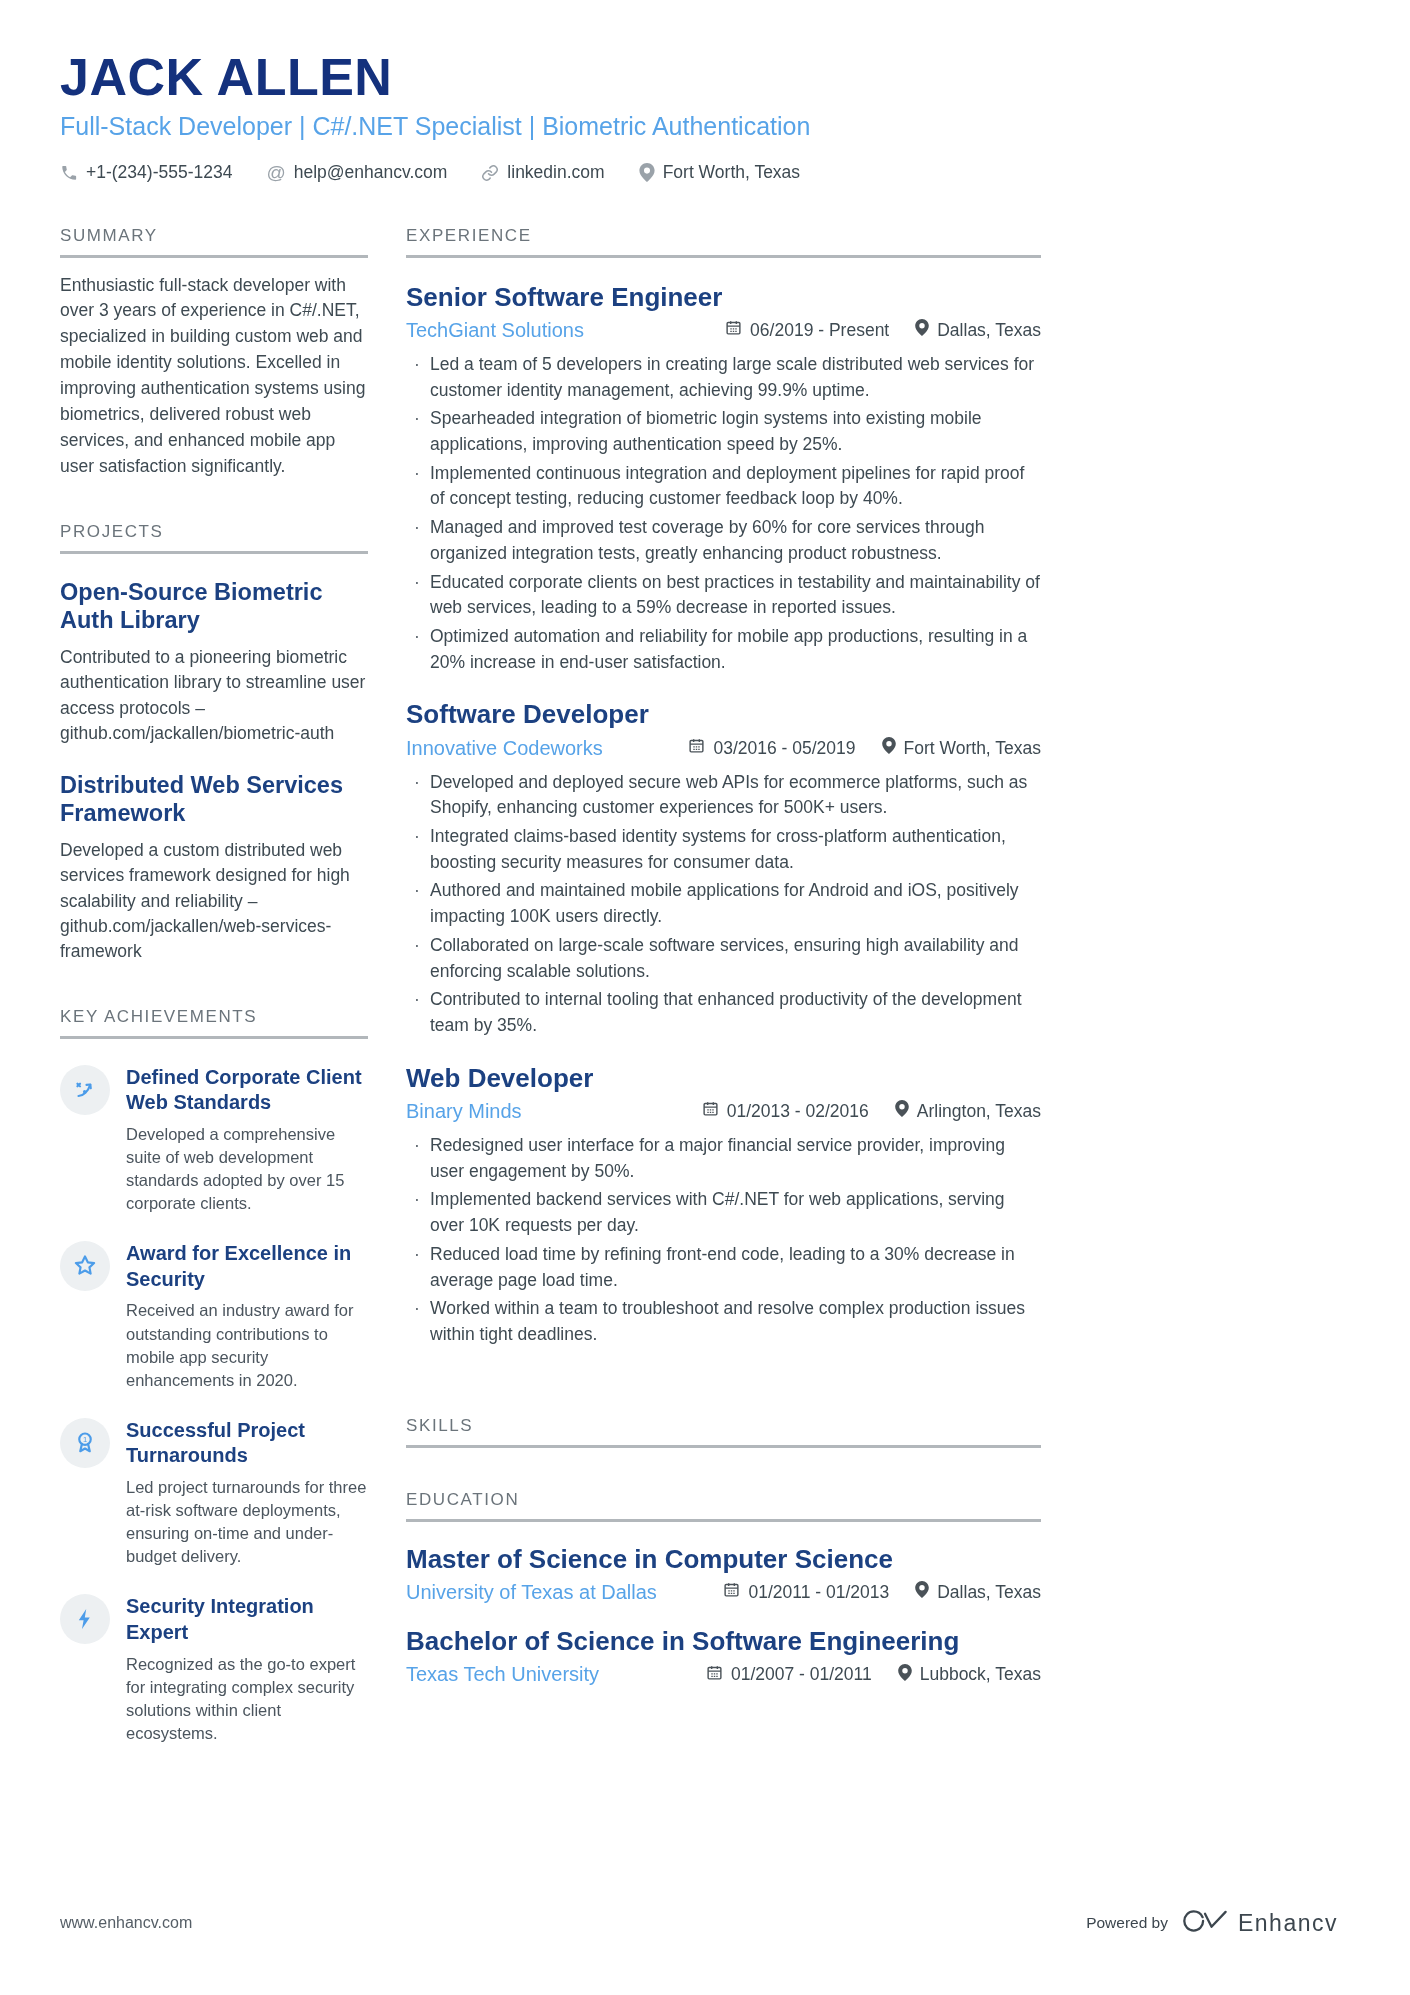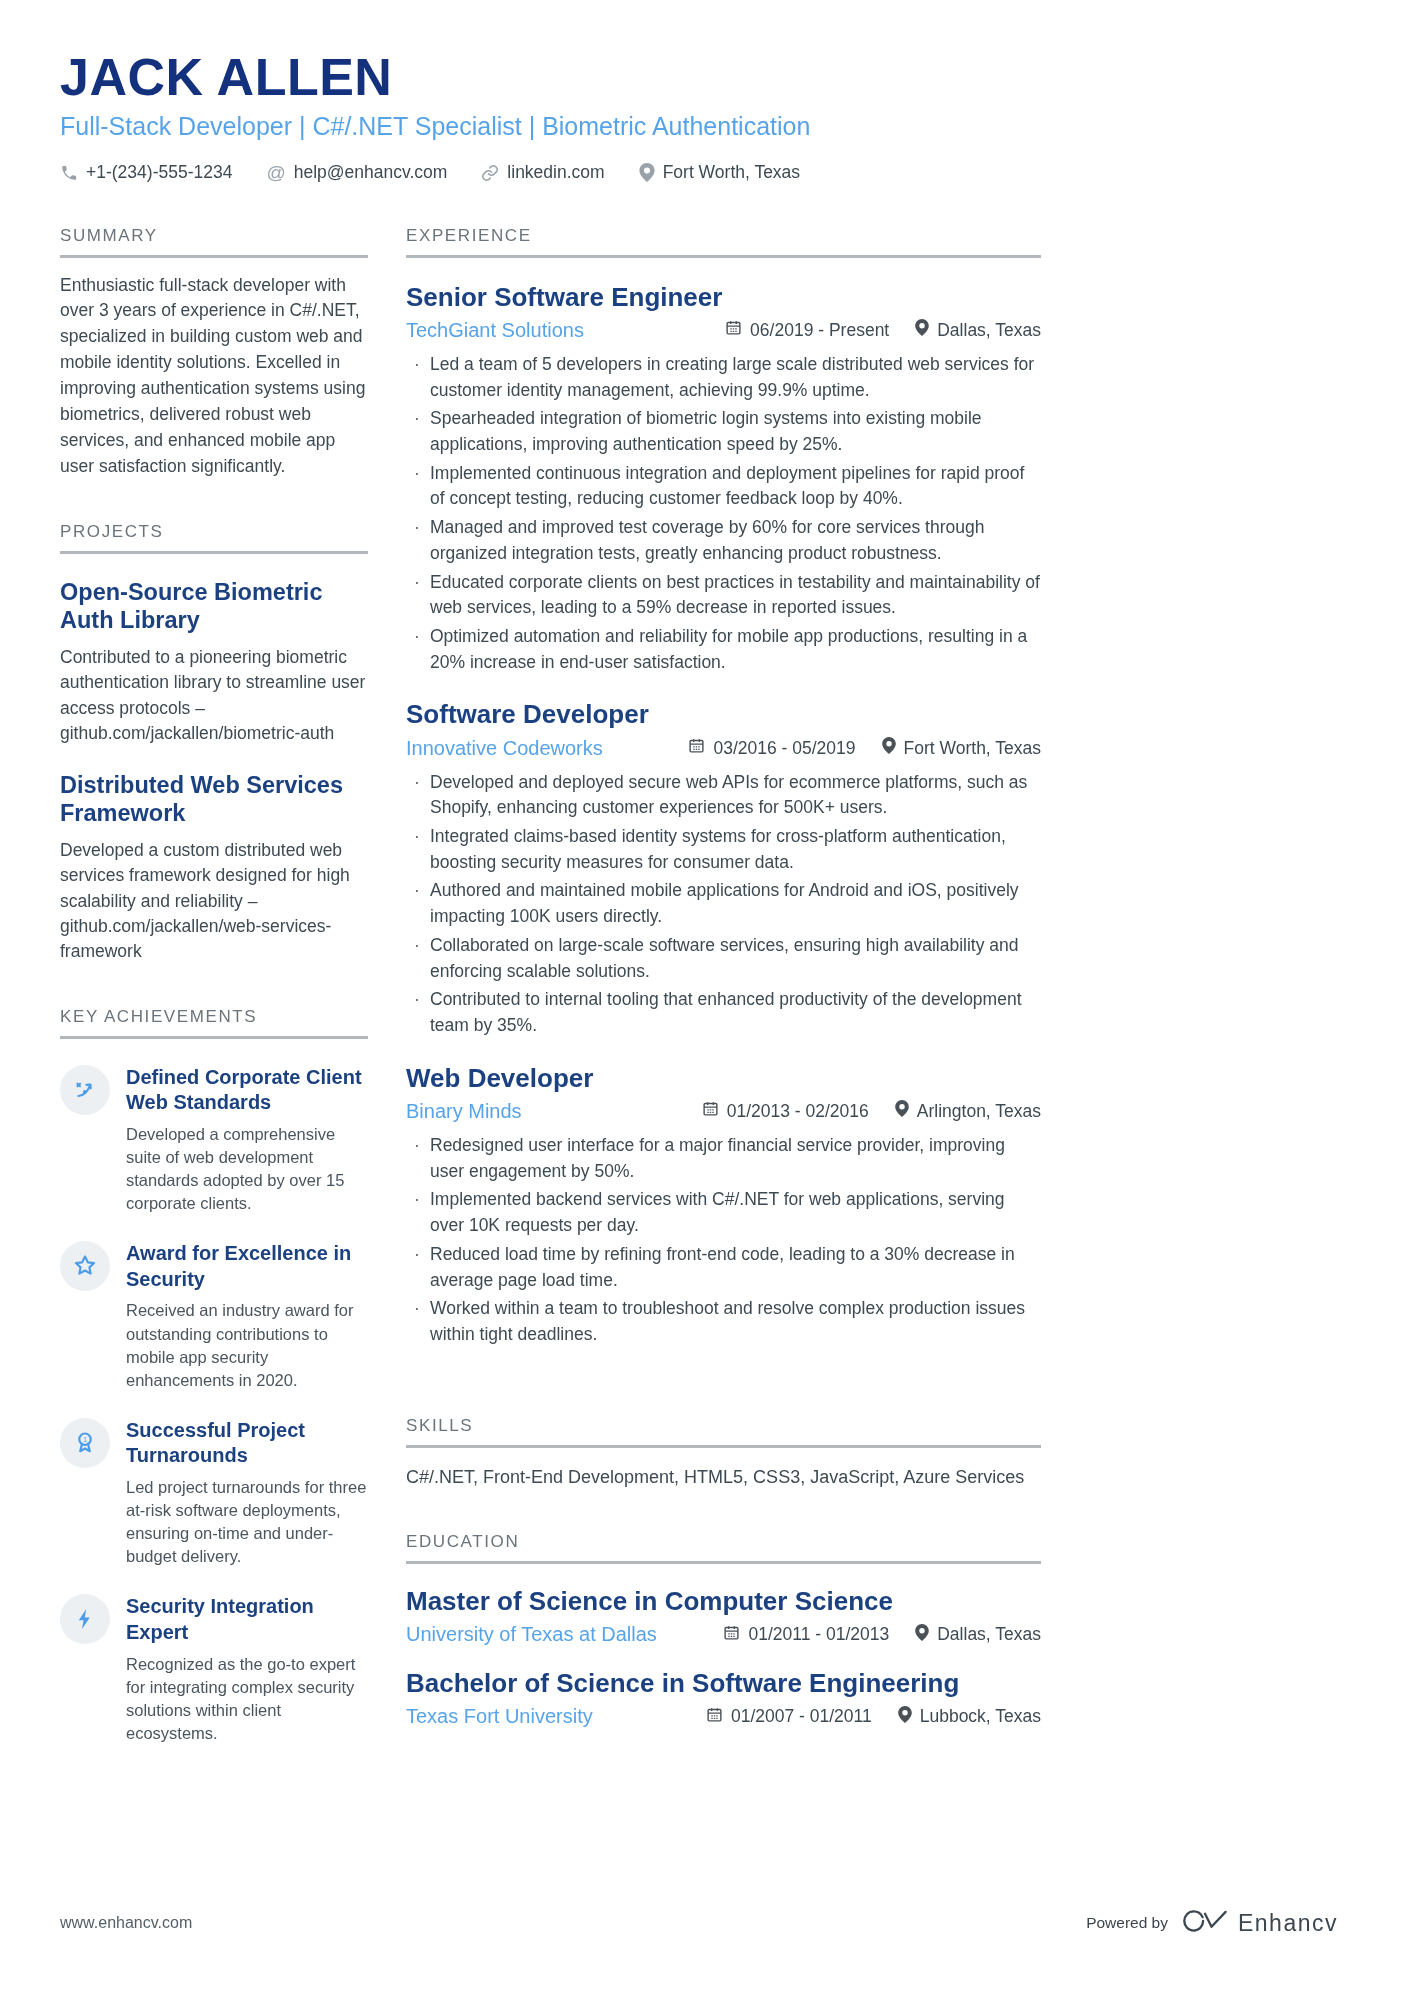--- a/index.html
+++ b/index.html
@@ -389,21 +389,20 @@
             <li>Reduced load time by refining front-end code, leading to a 30% decrease in average page load time.</li>
             <li>Worked within a team to troubleshoot and resolve complex production issues within tight deadlines.</li>
           </ul>
         </div>
       </section>
 
       <div class="spacer-lg"></div>
 
       <section class="section">
         <div class="section-heading">SKILLS</div>
-        <p class="skills-text">C#/.NET, Front-End Development, HTML5, CSS3, JavaScript, Azure Services</p>
       </section>
 
       <section class="section">
         <div class="section-heading">EDUCATION</div>
 
         <div class="edu">
           <div class="edu-degree">Master of Science in Computer Science</div>
           <div class="meta-row">
             <div class="school">University of Texas at Dallas</div>
             <div class="meta-right">
@@ -425,21 +424,21 @@
                 </span>
                 <span>Dallas, Texas</span>
               </div>
             </div>
           </div>
         </div>
 
         <div class="edu">
           <div class="edu-degree">Bachelor of Science in Software Engineering</div>
           <div class="meta-row">
-            <div class="school">Texas Fort University</div>
+            <div class="school">Texas Tech University</div>
             <div class="meta-right">
               <div class="meta-item">
                 <span>
                   <svg width="17" height="17" viewBox="0 0 24 24" fill="none" stroke="#4a5258" stroke-width="2">
                       <rect x="3" y="5" width="18" height="16" rx="1.5"></rect>
                       <path d="M8 3v4M16 3v4M3 10h18"></path>
                       <path d="M7.5 14h2M11 14h2M14.5 14h2M7.5 17.5h2M11 17.5h2M14.5 17.5h2" stroke-width="1.6"></path>
                     </svg>
                 </span>
                 <span>01/2007 - 01/2011</span>

